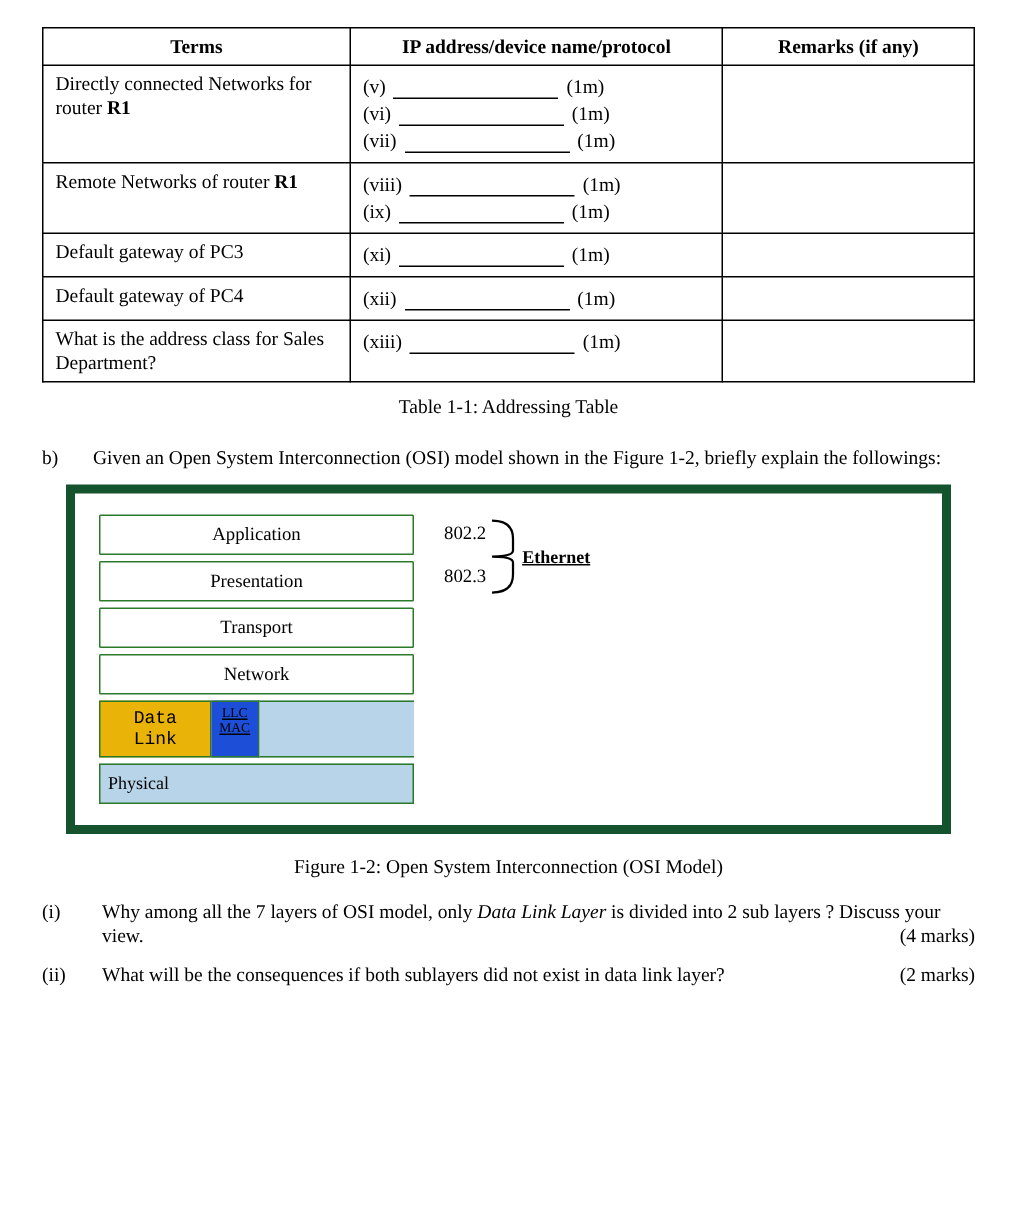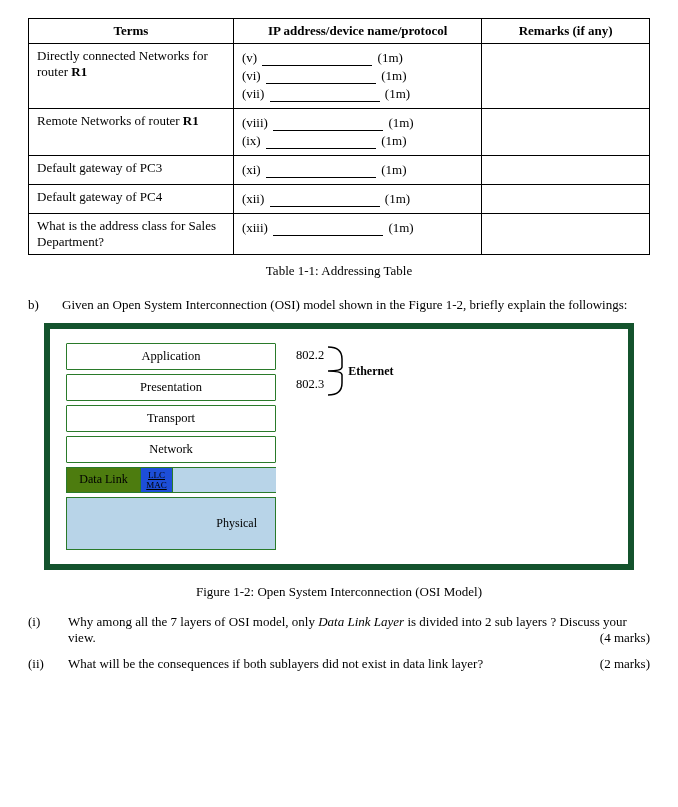--- a/index.html
+++ b/index.html
@@ -120,47 +120,48 @@
       width: 200px;
       margin-bottom: 16px;
       margin-top: 50px;
     }
     .data-link-row {
       display: flex;
       align-items: stretch;
       margin-bottom: 4px;
     }
     .data-link-label {
-      background: #4d7c0f;
+      background: #eab308;
       border: 1.5px solid #2a7a2a;
       padding: 4px 6px;
       font-size: 12px;
       width: 75px;
       text-align: center;
       flex-shrink: 0;
+      font-family: Liberation Mono, monospace;
     }
     .data-link-sub {
       background: #1d4ed8;
       border: 1.5px solid #2a7a2a;
       border-left: none;
       padding: 2px 4px;
       font-size: 10px;
       display: flex;
       flex-direction: column;
       justify-content: flex-start;
       align-items: center;
       width: 32px;
       flex-shrink: 0;
       text-decoration: underline;
     }
     .physical-box {
       background: #b8d4e8;
       border: 1.5px solid #2a7a2a;
-      text-align: right;
-      padding: 18px;
+      text-align: left;
+      padding: 5px;
       font-size: 12px;
       width: 210px;
     }
     .std-label {
       font-size: 12.5px;
       margin-bottom: 2px;
     }
     .std-802-2 {
       margin-bottom: 14px;
     }
@@ -168,20 +169,21 @@
       display: flex;
       flex-direction: column;
     }
     .brace-svg {
       margin-left: 2px;
     }
     .ethernet-label {
       font-size: 12px;
       font-weight: bold;
       margin-left: 4px;
+      text-decoration: underline;
     }
 
     
     .figure-caption {
       text-align: center;
       margin-top: 6px;
       margin-bottom: 14px;
       font-size: 13px;
     }
 

